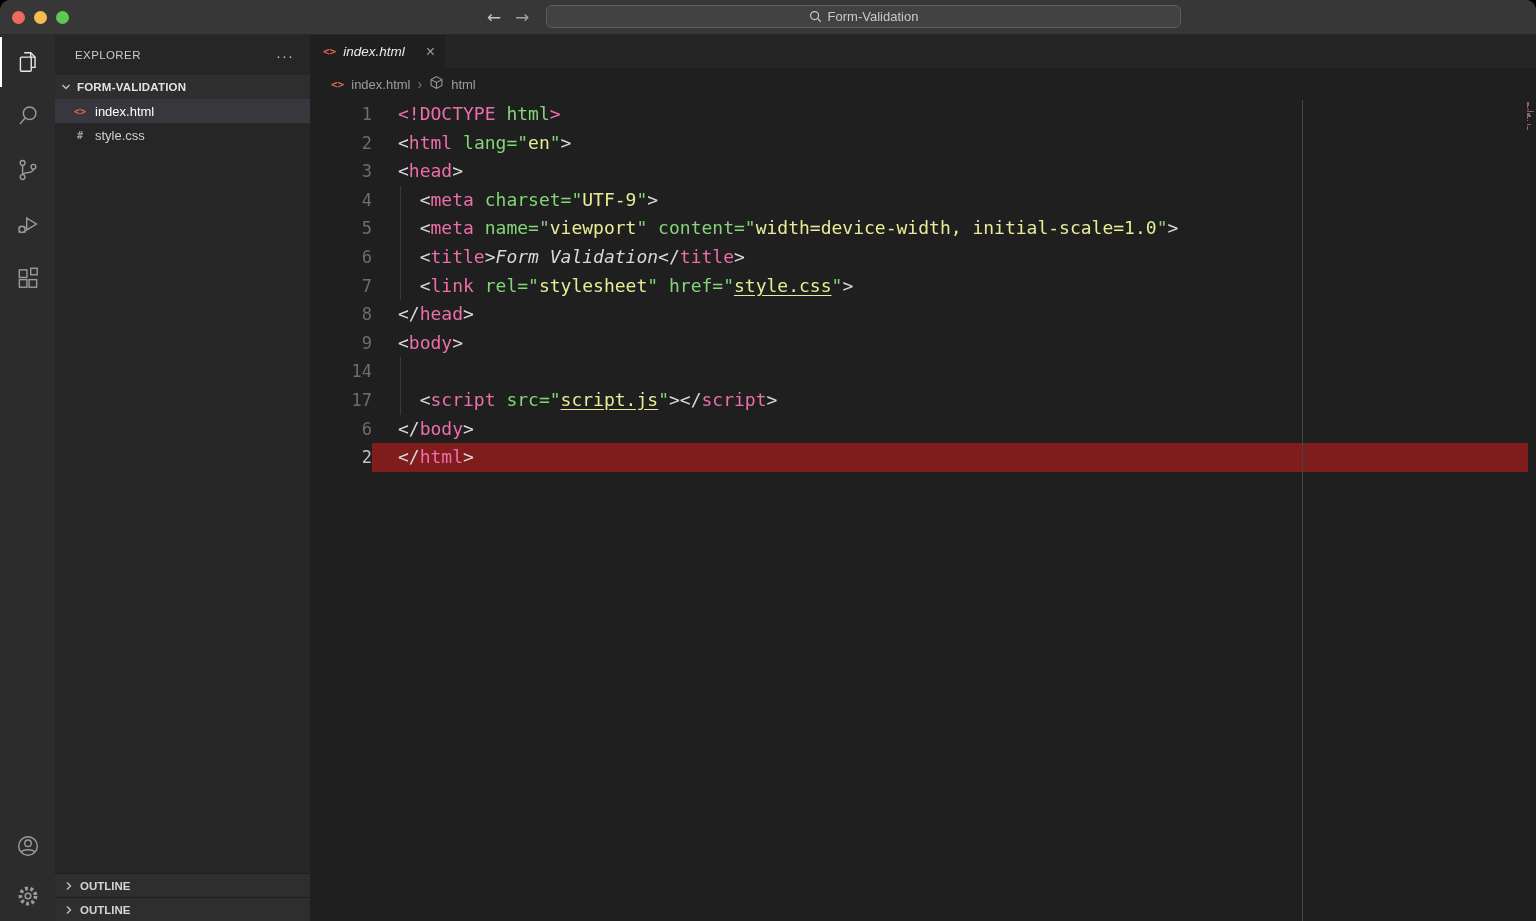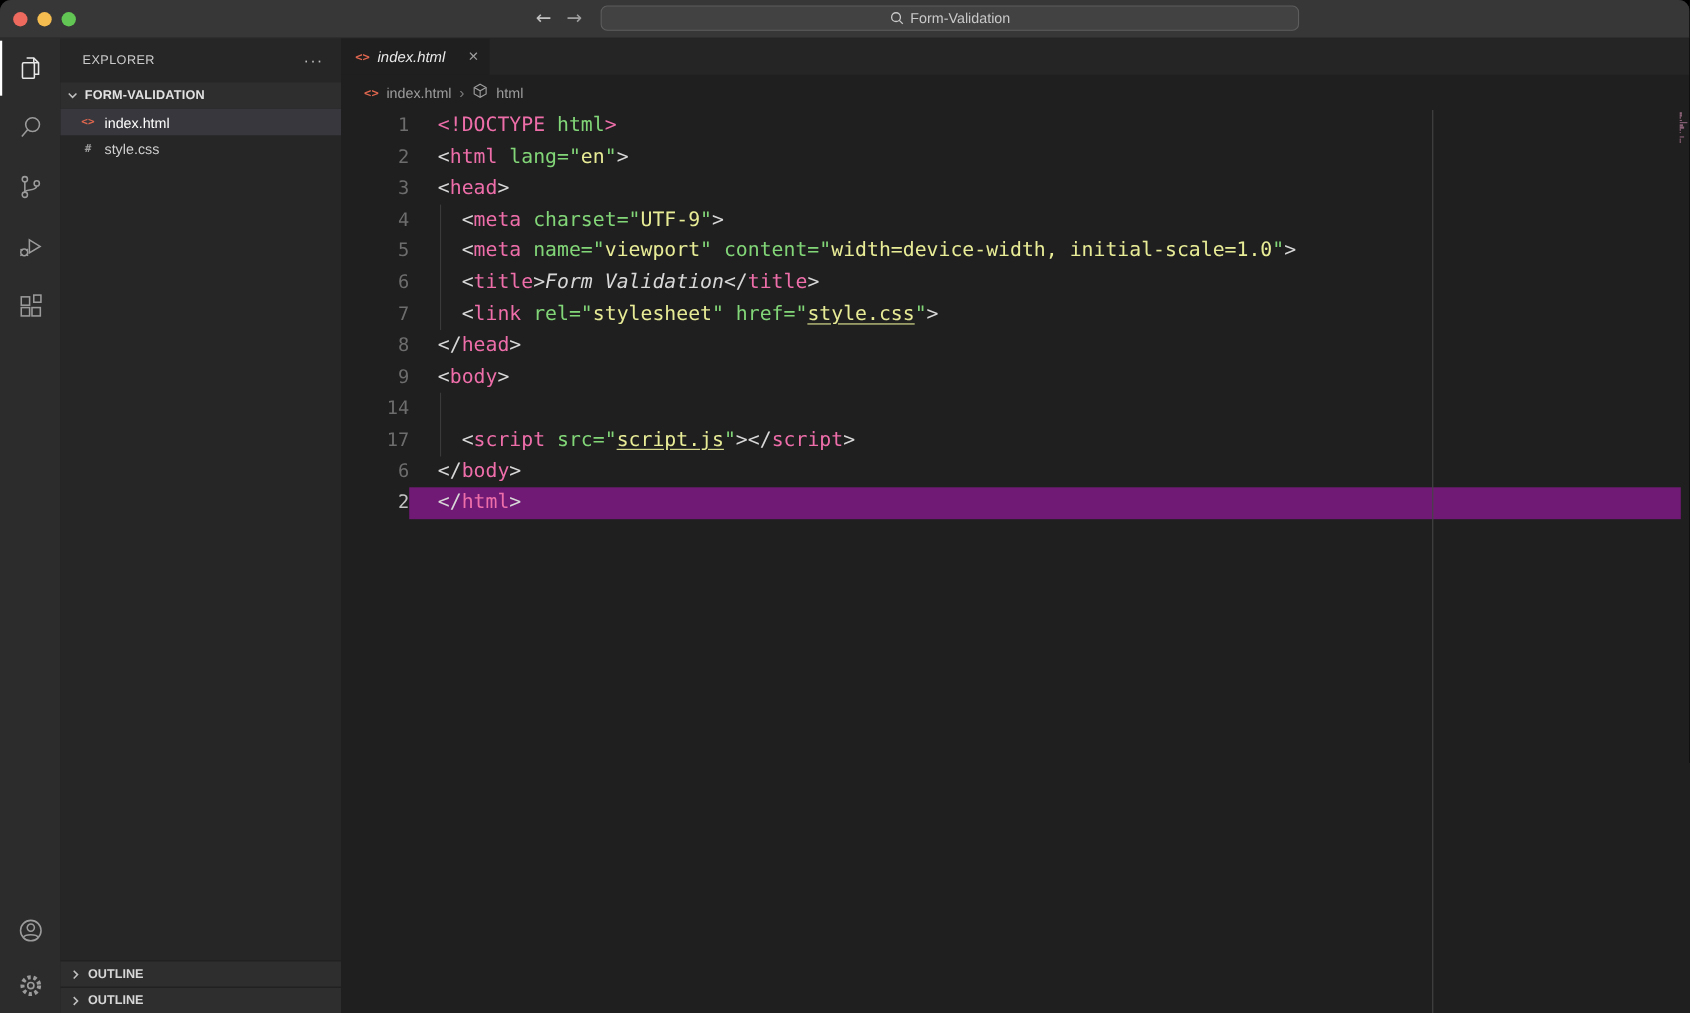--- a/index.html
+++ b/index.html
@@ -64,21 +64,21 @@
     gap:7px;padding-left:21px;color:#9d9d9d;font-size:13px;}
   .bc-sep{color:#7a7a7a;font-size:14px;}
   .bc-cube svg{stroke:#9d9d9d;fill:none;stroke-width:1.1;}
 
   .code{position:absolute;top:65px;left:0;right:0;font-family:"DejaVu Sans Mono",monospace;
     font-size:18px;line-height:28.6px;}
   .line{display:flex;height:28.6px;white-space:pre;}
   .ln{width:62px;flex:none;text-align:right;color:#6d6d6d;font-size:17px;}
   .lc{flex:1;padding-left:26px;}
   .line.active .ln{color:#c2c2c2;}
-  .line.active .lc{background:#701a75;margin-right:8px;}
+  .line.active .lc{background:#7f1d1d;margin-right:8px;}
   .tk-tag{color:var(--tag);}
   .tk-attr{color:var(--attr);}
   .tk-str{color:var(--str);}
   .tk-punc{color:var(--punc);}
   .tk-plain{color:var(--plain);font-style:italic;}
   .tk-strlink{color:var(--str);text-decoration:underline;text-underline-offset:3px;}
 
   .indent-guide{position:absolute;left:90px;width:1px;background:#3a3a3a;}
   .ig-1{top:150.8px;height:114.4px;}
   .ig-2{top:322.4px;height:57.2px;}

